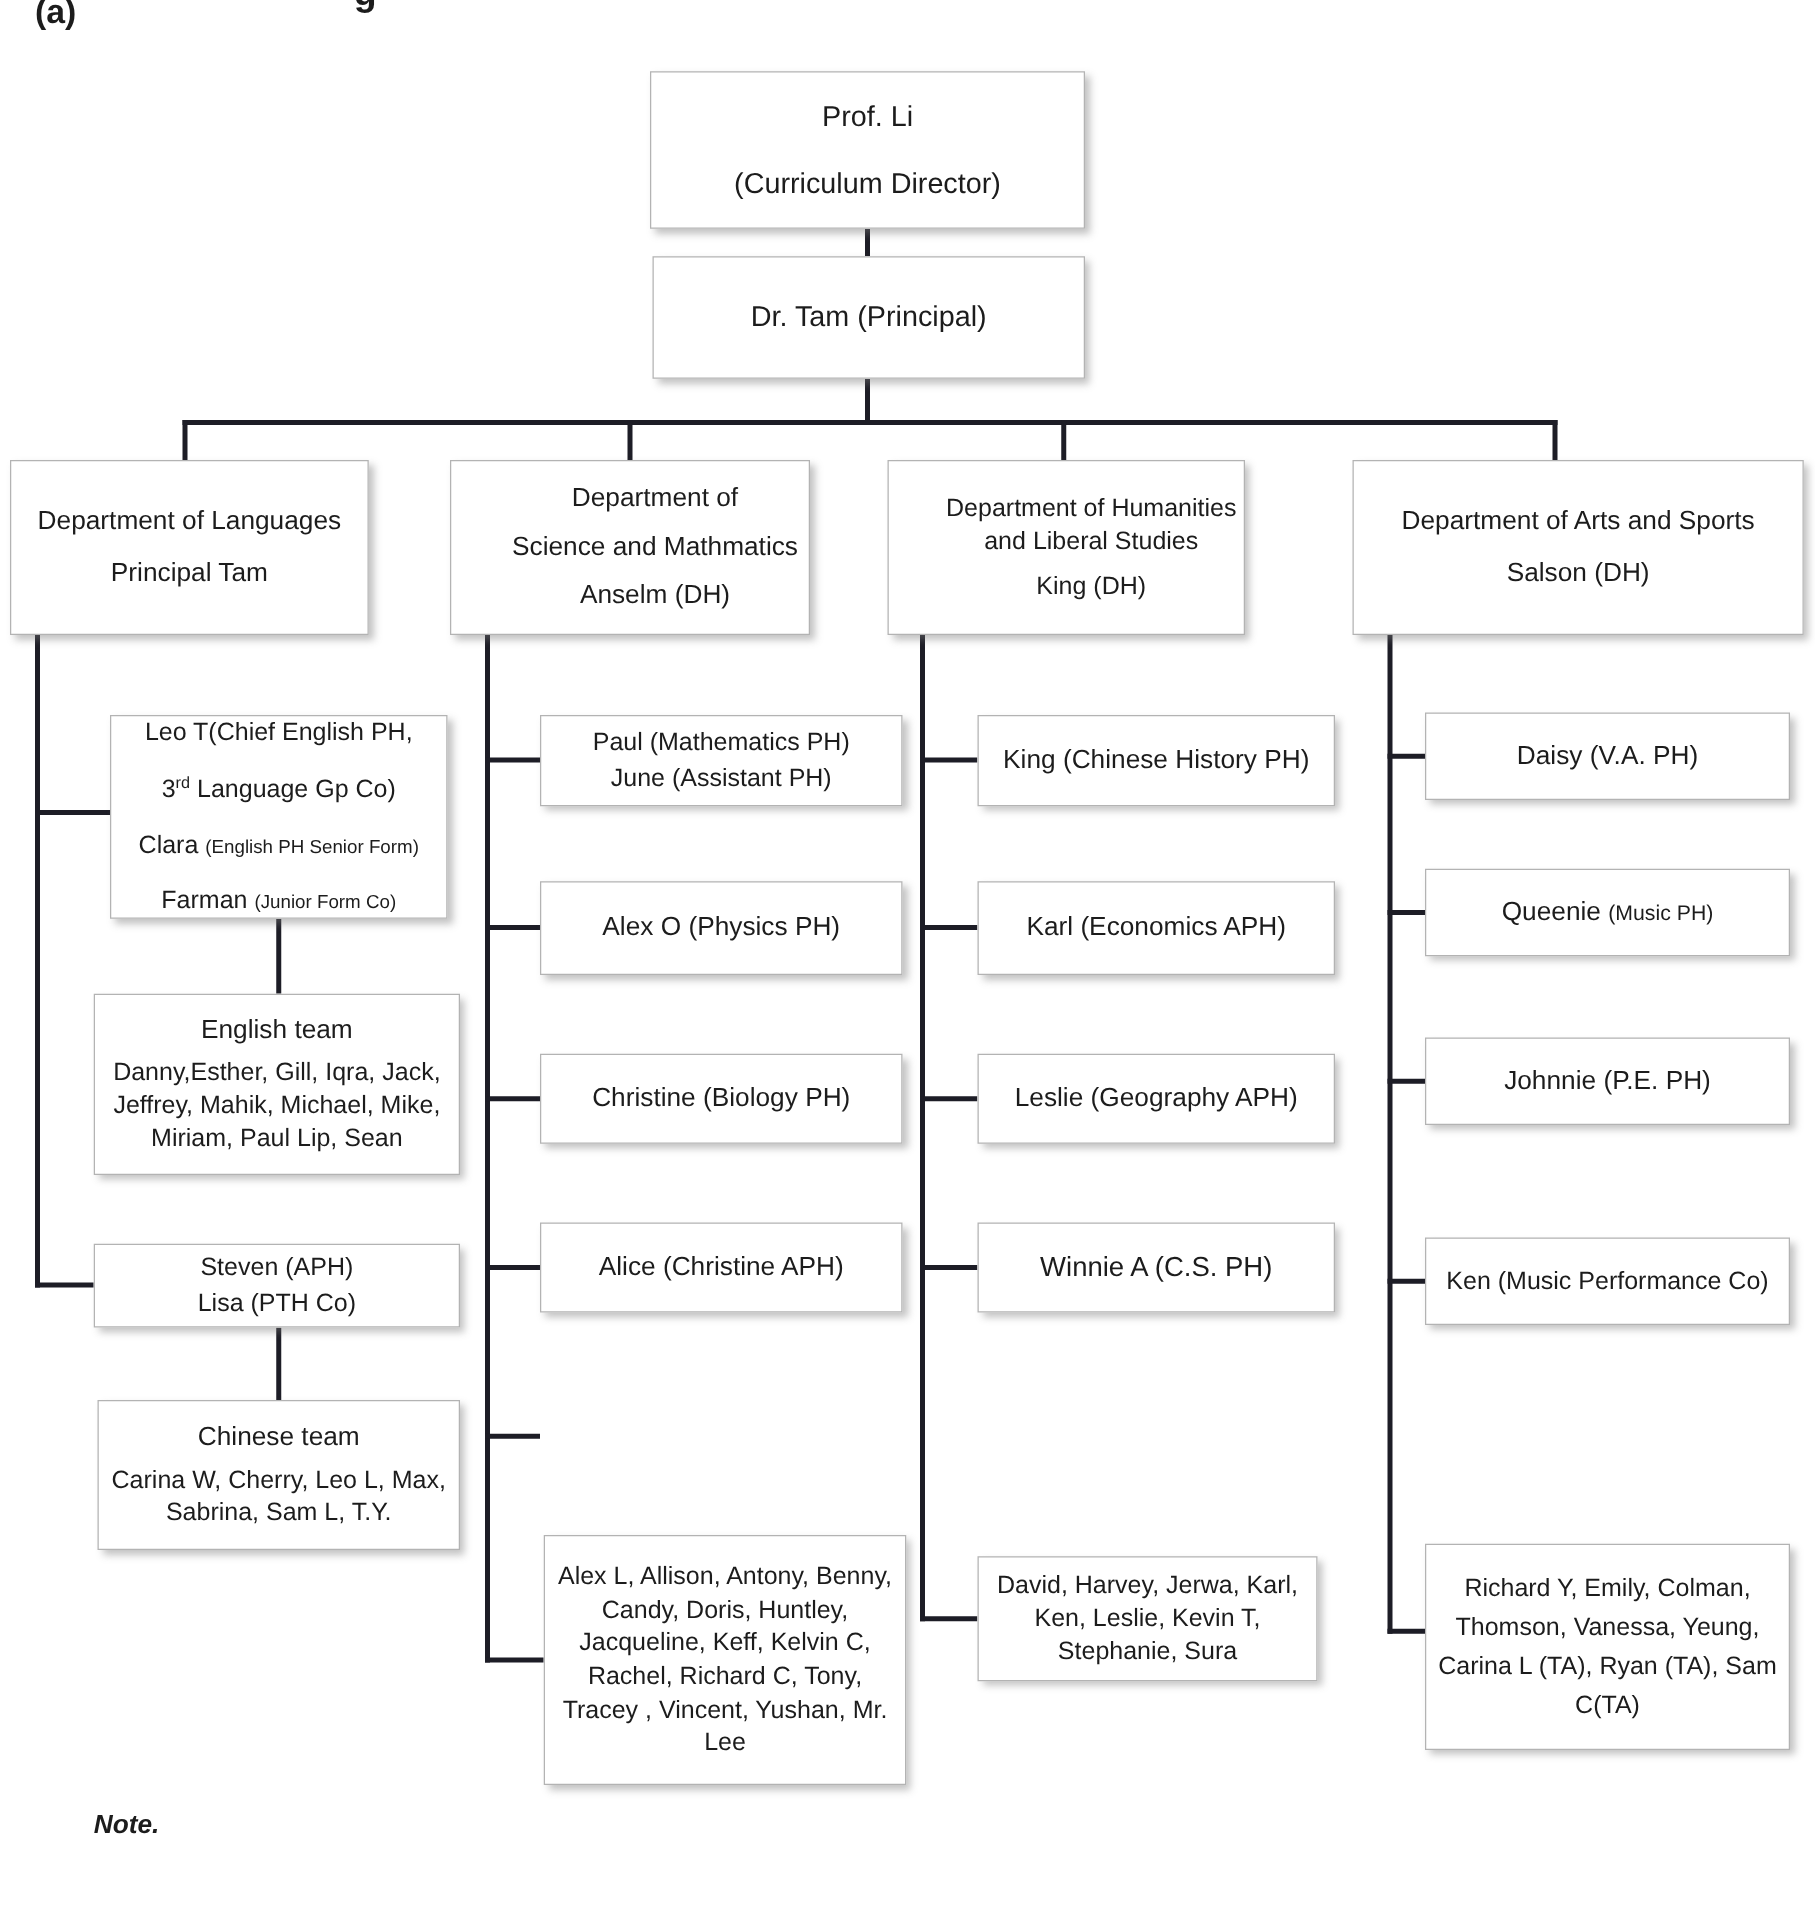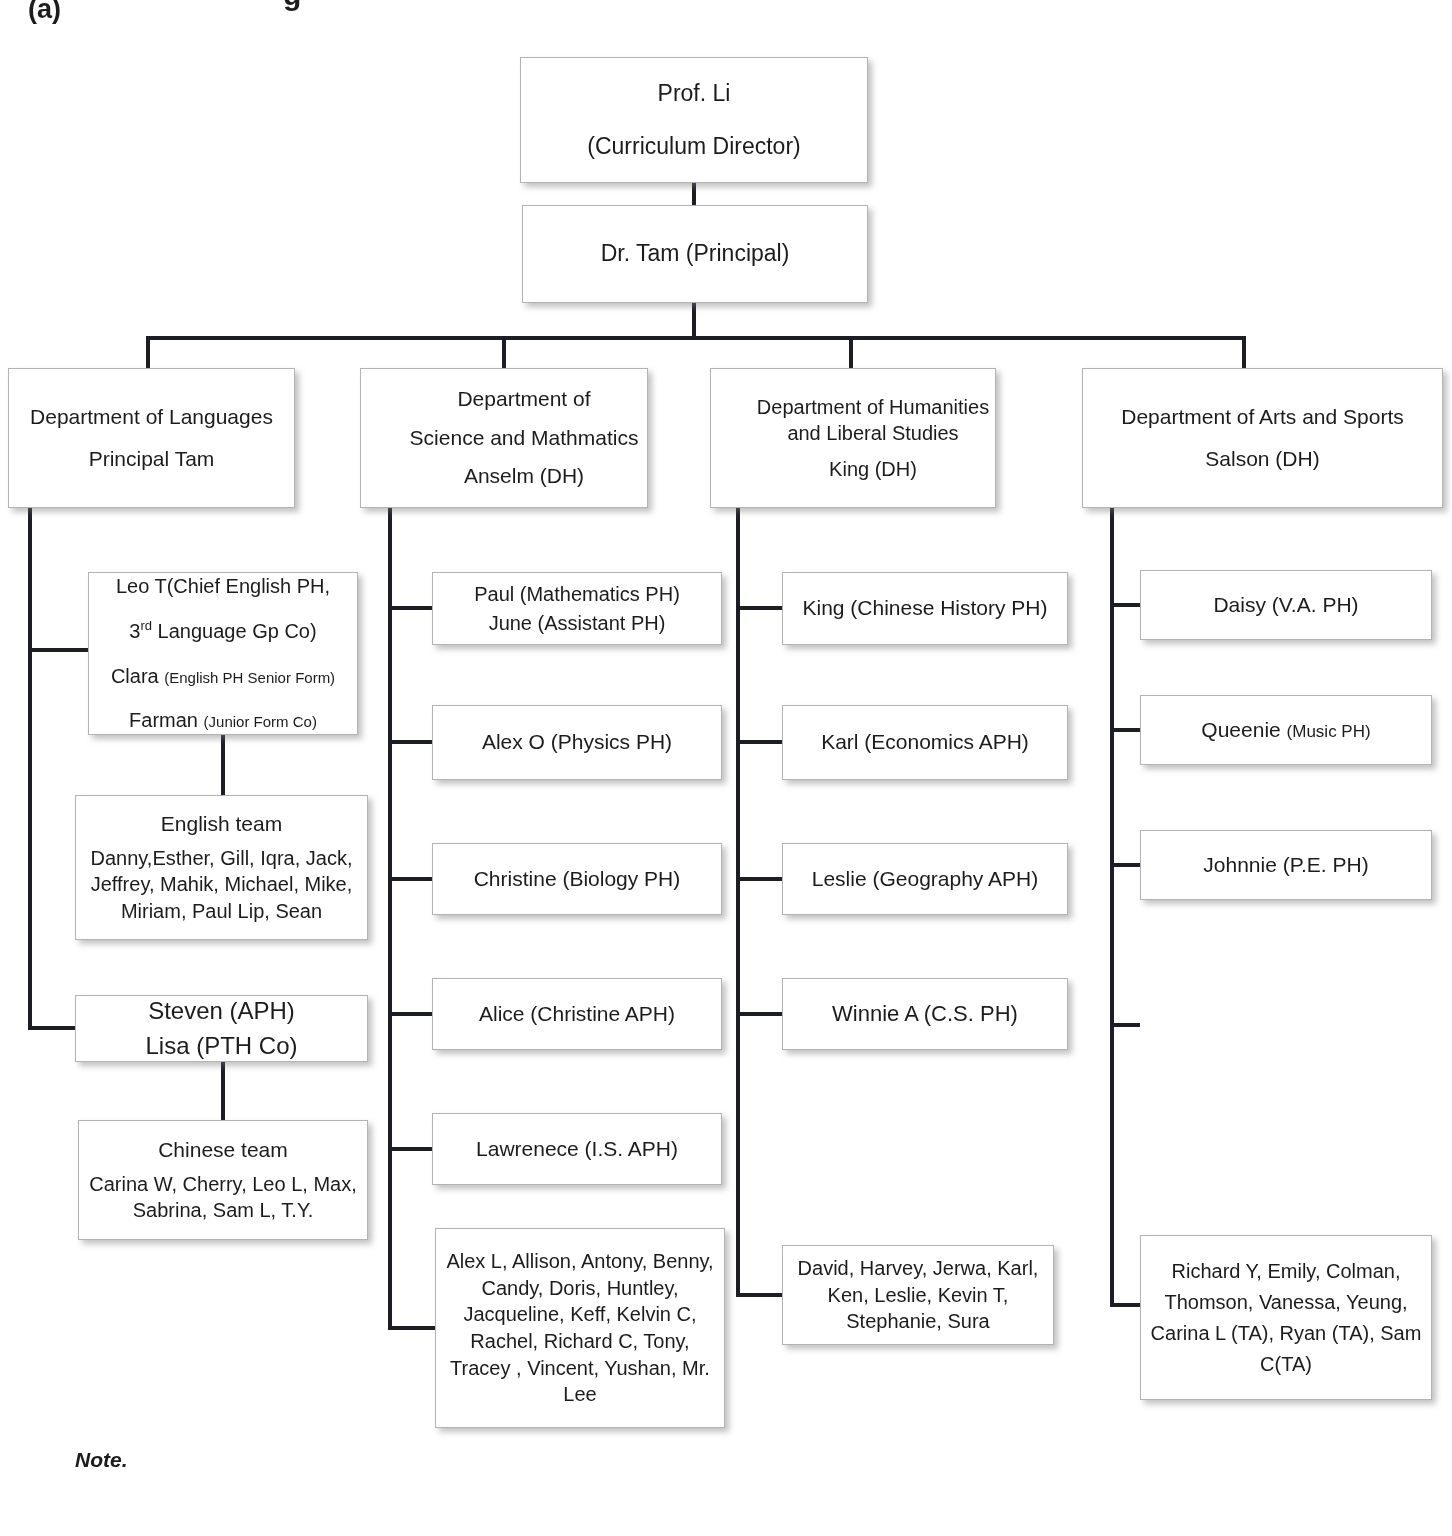--- a/index.html
+++ b/index.html
@@ -113,21 +113,21 @@
     <span><span>3</span><sup>rd</sup> <span>Language Gp Co)</span></span>
     <span><span>Clara</span> <span class="detail">(English PH Senior Form)</span></span>
     <span><span>Farman</span> <span class="detail">(Junior Form Co)</span></span>
   </div>
 
   <div class="box" style="left:75px;top:795px;width:293px;height:145px">
     <span class="team-title">English team</span>
     <span class="team-members">Danny,Esther, Gill, Iqra, Jack, Jeffrey, Mahik, Michael, Mike, Miriam, Paul Lip, Sean</span>
   </div>
 
-  <div class="box" style="left:75px;top:995px;width:293px;height:67px;font-size:24px;line-height:1.45">
+  <div class="box" style="left:75px;top:995px;width:293px;height:67px;font-size:20px;line-height:1.45">
     <span>Steven (APH)</span>
     <span>Lisa (PTH Co)</span>
   </div>
 
   <div class="box" style="left:78px;top:1120px;width:290px;height:120px">
     <span class="team-title">Chinese team</span>
     <span class="team-members">Carina W, Cherry, Leo L, Max, Sabrina, Sam L, T.Y.</span>
   </div>
 
   <div class="box" style="left:432px;top:572px;width:290px;height:73px;font-size:20px;line-height:1.45">
@@ -140,23 +140,20 @@
   </div>
 
   <div class="box" style="left:432px;top:843px;width:290px;height:72px;font-size:21px">
     <span>Christine (Biology PH)</span>
   </div>
 
   <div class="box" style="left:432px;top:978px;width:290px;height:72px;font-size:21px">
     <span>Alice (Christine APH)</span>
   </div>
 
-  <div class="box" style="left:432px;top:1113px;width:290px;height:72px;font-size:21px">
-    <span>Lawrenece (I.S. APH)</span>
-  </div>
 
   <div class="box" style="left:435px;top:1228px;width:290px;height:200px">
     <span class="team-members">Alex L,  Allison, Antony, Benny, Candy, Doris, Huntley, Jacqueline, Keff, Kelvin C, Rachel, Richard C, Tony, Tracey , Vincent, Yushan, Mr. Lee</span>
   </div>
 
   <div class="box" style="left:782px;top:572px;width:286px;height:73px;font-size:21px">
     <span>King (Chinese History PH)</span>
   </div>
 
   <div class="box" style="left:782px;top:705px;width:286px;height:75px;font-size:21px">
@@ -180,20 +177,23 @@
   </div>
 
   <div class="box" style="left:1140px;top:695px;width:292px;height:70px;font-size:21px">
     <span><span>Queenie</span> <span class="detail" style="font-size:17px">(Music PH)</span></span>
   </div>
 
   <div class="box" style="left:1140px;top:830px;width:292px;height:70px;font-size:21px">
     <span>Johnnie (P.E. PH)</span>
   </div>
 
+  <div class="box" style="left:1140px;top:990px;width:292px;height:70px;font-size:20px">
+    <span>Ken  (Music Performance Co)</span>
+  </div>
 
   <div class="box" style="left:1140px;top:1235px;width:292px;height:165px">
     <span class="team-members" style="line-height:1.55">Richard Y, Emily, Colman, Thomson, Vanessa, Yeung, Carina L (TA), Ryan (TA), Sam C(TA)</span>
   </div>
 
   <span class="note-label" style="left:75px;top:1448px">Note.</span>
 
 </div>
 
 </body></html>

